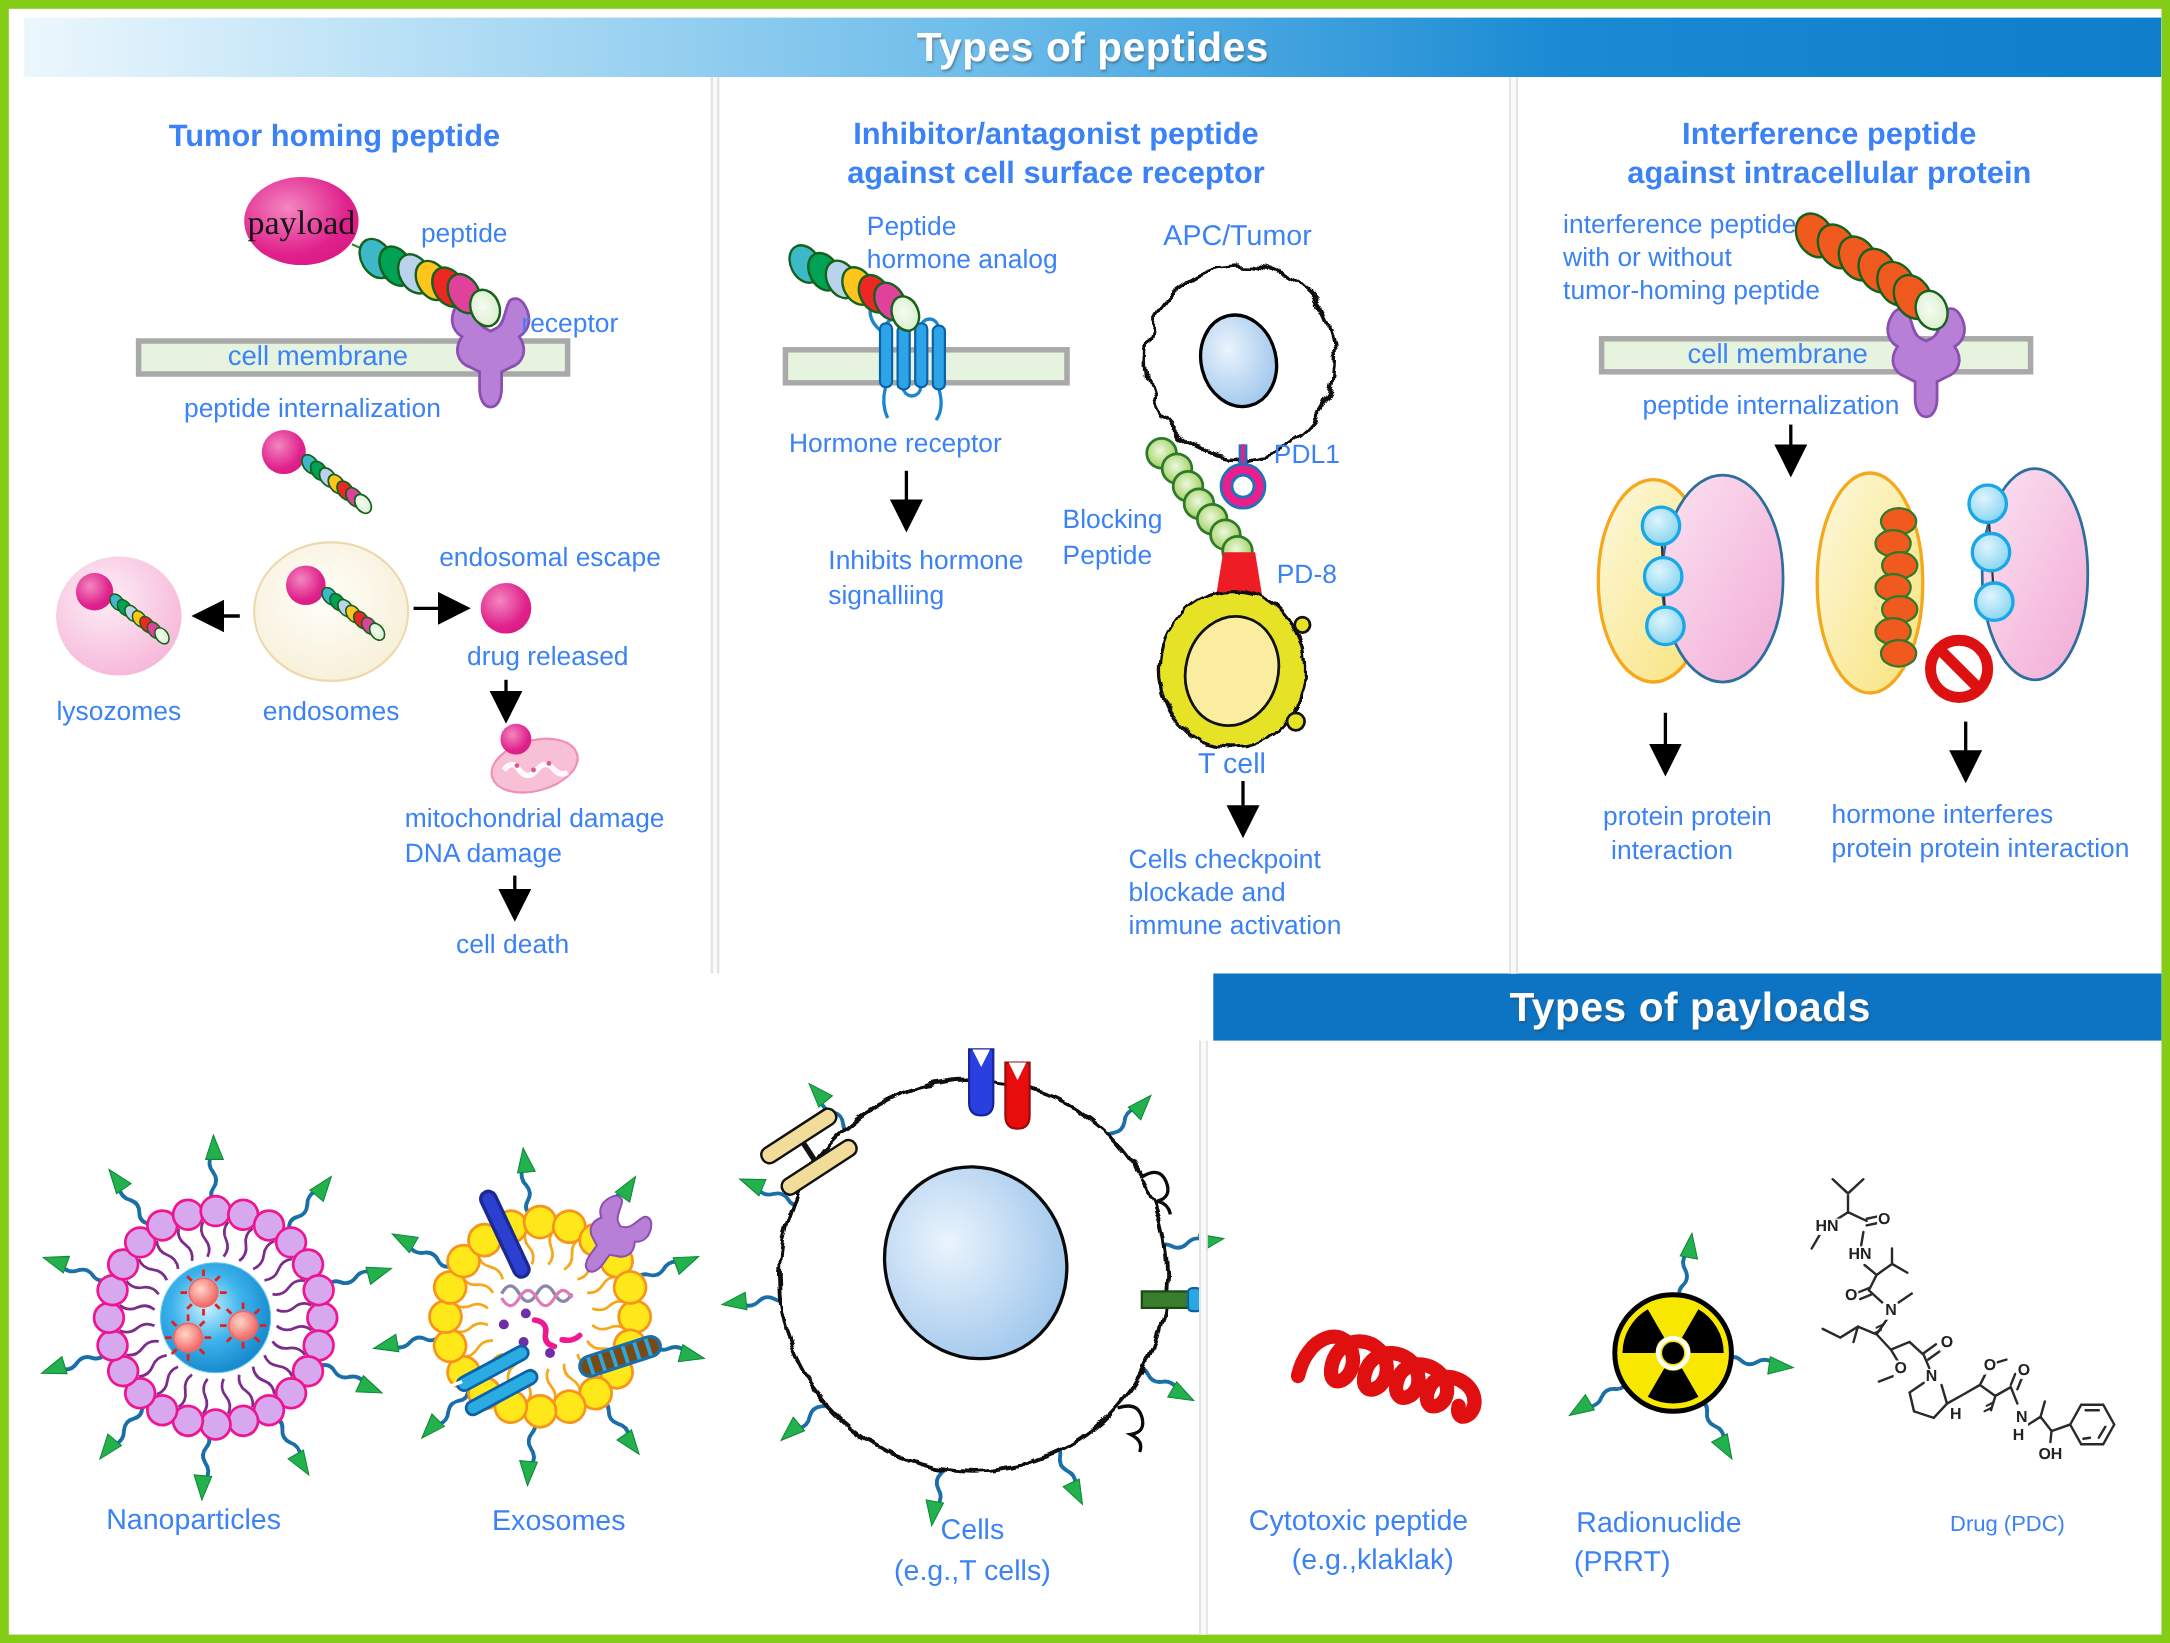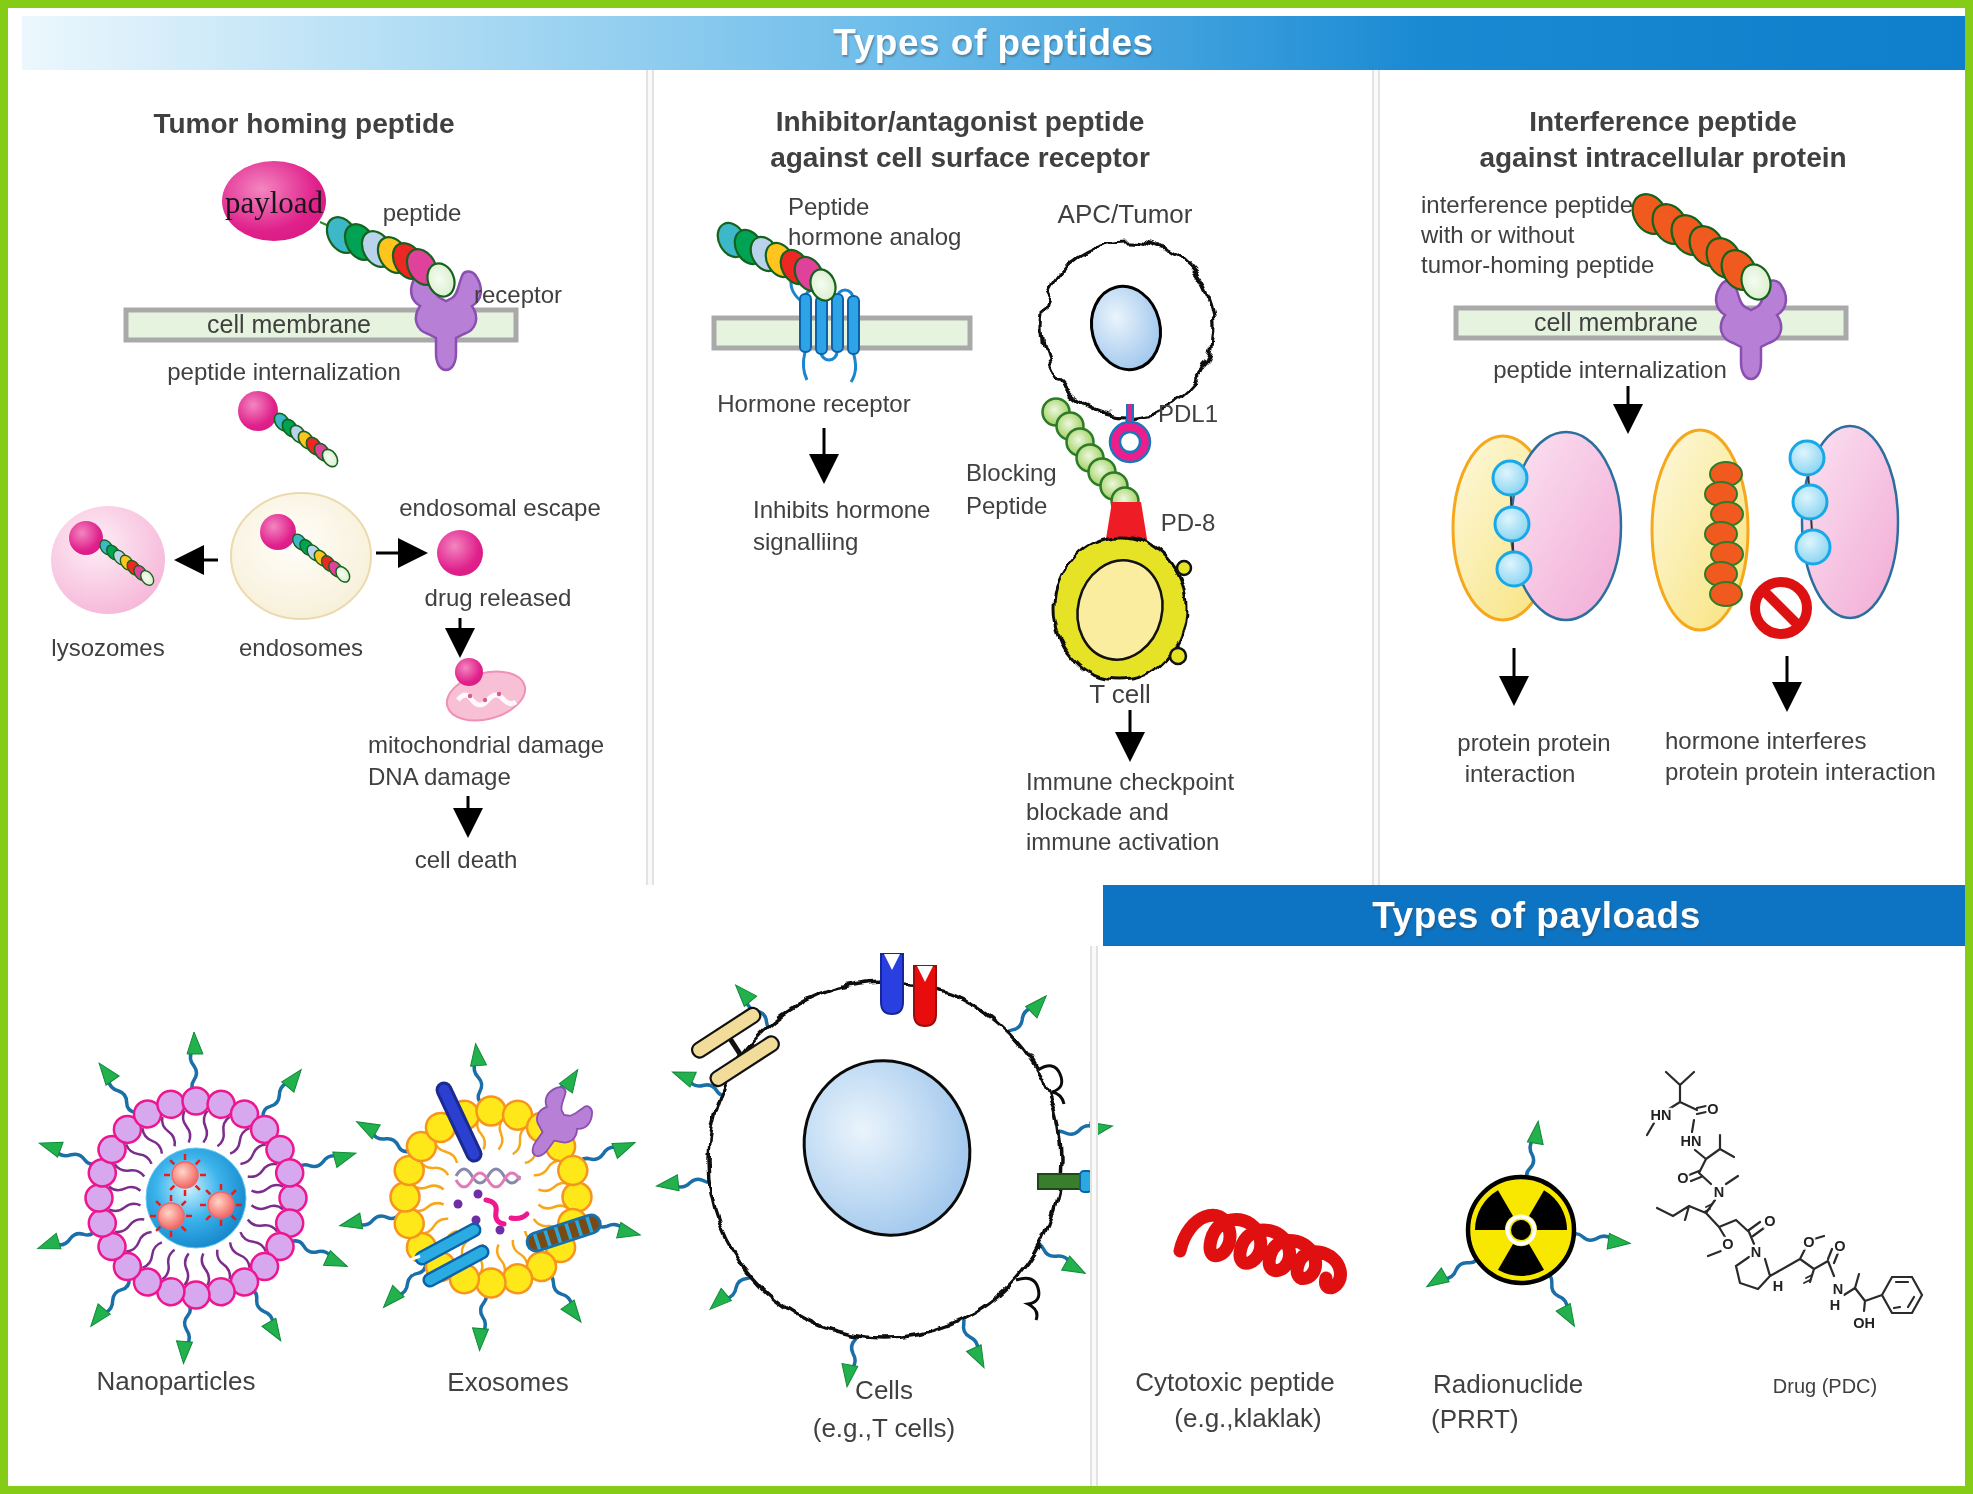--- a/index.html
+++ b/index.html
@@ -11,21 +11,21 @@
   #banner-peptides{left:14px;top:8px;width:1943px;height:54px;
     background:linear-gradient(90deg,#ecf7fd 0%,#c3e5f7 14%,#6cbcea 45%,#1a8ad3 72%,#0f7ecb 100%);}
   #banner-carriers{left:8px;top:877px;width:1072px;height:61px;background:#0d74c4;}
   #banner-payloads{left:1095px;top:877px;width:867px;height:61px;background:#0d74c4;}
   .vsep{position:absolute;width:8px;
         background:linear-gradient(90deg,#e3e3e3 0 2px,#fafafa 2px 6px,#e3e3e3 6px 8px);}
   #sep1{left:638px;top:62px;height:815px;}
   #sep2{left:1364px;top:62px;height:815px;}
   #sep3{left:1082px;top:938px;height:551px;}
   svg.art{position:absolute;left:0;top:0;}
-  .lbl{position:absolute;white-space:nowrap;color:#404040;font-size:24px;line-height:1.1;}
+  .lbl{position:absolute;white-space:nowrap;color:#3b82f6;font-size:24px;line-height:1.1;}
   .c{transform:translate(-50%,-50%);}
   .b28{font-weight:700;font-size:28px;}
   .s25{font-size:25px;}
   .s26{font-size:26px;}
   .s28{font-size:20px;}
   .serif{font-family:"Liberation Serif","DejaVu Serif",serif;font-size:31px;color:#161616;}
   .atom{position:absolute;transform:translate(-50%,-50%);font-size:14.5px;color:#222;
         background:rgba(255,255,255,.88);padding:0 1px;line-height:1;font-weight:600;}
 </style>
 </head>
@@ -560,21 +560,21 @@
   <span class="lbl" style="left:780px;top:216px;">hormone analog</span>
   <span class="lbl c" style="left:806px;top:396px;">Hormone receptor</span>
   <span class="lbl" style="left:745px;top:489px;">Inhibits hormone</span>
   <span class="lbl" style="left:745px;top:521px;">signalliing</span>
   <span class="lbl c s26" style="left:1117px;top:206px;">APC/Tumor</span>
   <span class="lbl c" style="left:1180px;top:406px;">PDL1</span>
   <span class="lbl" style="left:958px;top:452px;">Blocking</span>
   <span class="lbl" style="left:958px;top:485px;">Peptide</span>
   <span class="lbl c" style="left:1180px;top:515px;">PD-8</span>
   <span class="lbl c s26" style="left:1112px;top:686px;">T cell</span>
-  <span class="lbl" style="left:1018px;top:761px;">Immune checkpoint</span>
+  <span class="lbl" style="left:1018px;top:761px;">Cells checkpoint</span>
   <span class="lbl" style="left:1018px;top:791px;">blockade and</span>
   <span class="lbl" style="left:1018px;top:821px;">immune activation</span>
 
   <span class="lbl c b28" style="left:1655px;top:114px;">Interference peptide</span>
   <span class="lbl c b28" style="left:1655px;top:150px;">against intracellular protein</span>
   <span class="lbl" style="left:1413px;top:184px;">interference peptide</span>
   <span class="lbl" style="left:1413px;top:214px;">with or without</span>
   <span class="lbl" style="left:1413px;top:244px;">tumor-homing peptide</span>
   <span class="lbl c s25" style="left:1608px;top:315px;">cell membrane</span>
   <span class="lbl c" style="left:1602px;top:362px;">peptide internalization</span>

